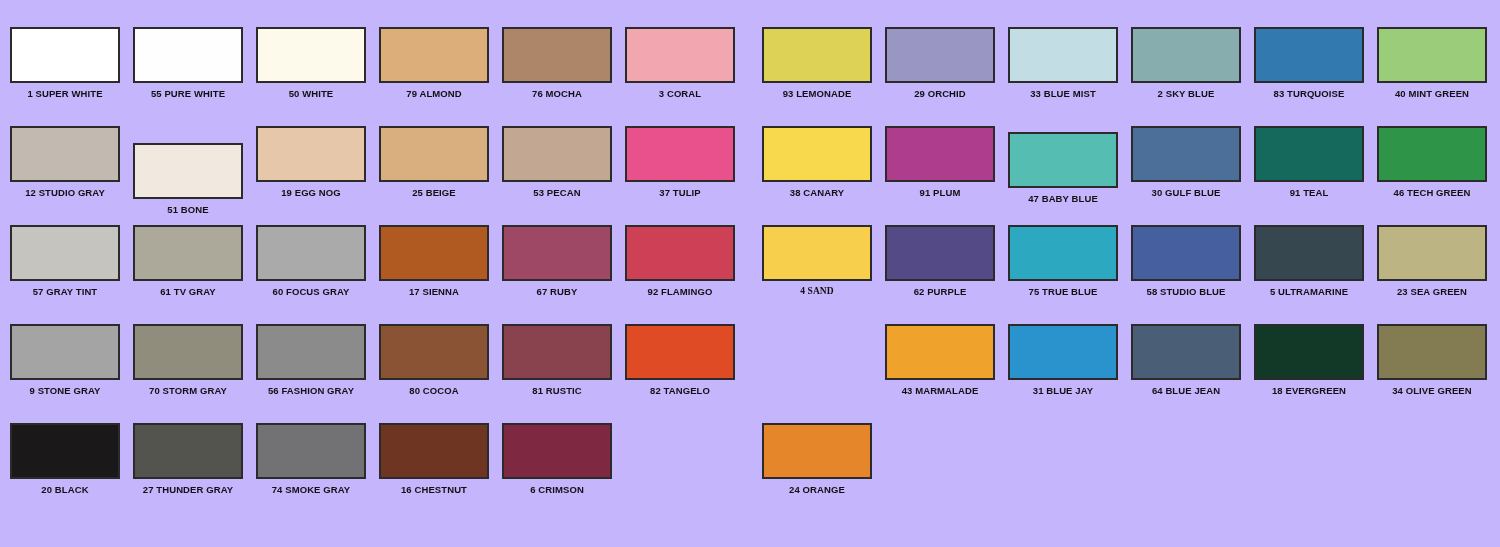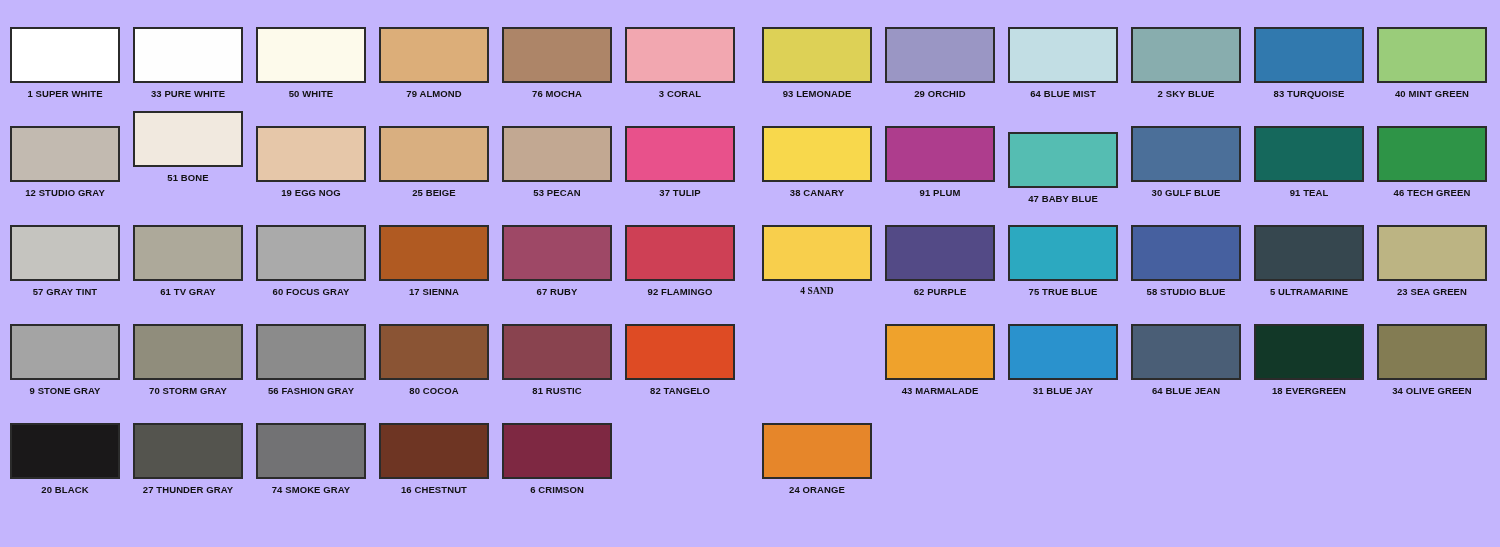--- a/index.html
+++ b/index.html
@@ -47,21 +47,21 @@
 </head>
 <body>
 
 <div id="chart" style="background: #c4b5fd;">
     <div class="swatch-cell" style="left: 10px; top: 27px;">
       <div class="swatch-chip" style="background: rgb(255, 255, 255); border-color: rgb(43, 43, 43);"></div>
       <span class="swatch-label" style="color: rgb(17, 17, 17);">1 SUPER WHITE</span>
     </div>
     <div class="swatch-cell" style="left: 133px; top: 27px;">
       <div class="swatch-chip" style="background: rgb(254, 254, 254); border-color: rgb(43, 43, 43);"></div>
-      <span class="swatch-label" style="color: rgb(17, 17, 17);">33 PURE WHITE</span>
+      <span class="swatch-label" style="color: rgb(17, 17, 17);">55 PURE WHITE</span>
     </div>
     <div class="swatch-cell" style="left: 256px; top: 27px;">
       <div class="swatch-chip" style="background: rgb(253, 250, 235); border-color: rgb(43, 43, 43);"></div>
       <span class="swatch-label" style="color: rgb(17, 17, 17);">50 WHITE</span>
     </div>
     <div class="swatch-cell" style="left: 379px; top: 27px;">
       <div class="swatch-chip" style="background: rgb(220, 174, 121); border-color: rgb(43, 43, 43);"></div>
       <span class="swatch-label" style="color: rgb(17, 17, 17);">79 ALMOND</span>
     </div>
     <div class="swatch-cell" style="left: 502px; top: 27px;">
@@ -75,39 +75,39 @@
     <div class="swatch-cell" style="left: 762px; top: 27px;">
       <div class="swatch-chip" style="background: rgb(221, 209, 86); border-color: rgb(43, 43, 43);"></div>
       <span class="swatch-label" style="color: rgb(17, 17, 17);">93 LEMONADE</span>
     </div>
     <div class="swatch-cell" style="left: 885px; top: 27px;">
       <div class="swatch-chip" style="background: rgb(154, 150, 196); border-color: rgb(43, 43, 43);"></div>
       <span class="swatch-label" style="color: rgb(17, 17, 17);">29 ORCHID</span>
     </div>
     <div class="swatch-cell" style="left: 1008px; top: 27px;">
       <div class="swatch-chip" style="background: rgb(194, 222, 228); border-color: rgb(43, 43, 43);"></div>
-      <span class="swatch-label" style="color: rgb(17, 17, 17);">64 BLUE MIST</span>
+      <span class="swatch-label" style="color: rgb(17, 17, 17);">33 BLUE MIST</span>
     </div>
     <div class="swatch-cell" style="left: 1131px; top: 27px;">
       <div class="swatch-chip" style="background: rgb(136, 173, 174); border-color: rgb(43, 43, 43);"></div>
       <span class="swatch-label" style="color: rgb(17, 17, 17);">2 SKY BLUE</span>
     </div>
     <div class="swatch-cell" style="left: 1254px; top: 27px;">
       <div class="swatch-chip" style="background: rgb(49, 121, 174); border-color: rgb(43, 43, 43);"></div>
       <span class="swatch-label" style="color: rgb(17, 17, 17);">83 TURQUOISE</span>
     </div>
     <div class="swatch-cell" style="left: 1377px; top: 27px;">
       <div class="swatch-chip" style="background: rgb(154, 204, 122); border-color: rgb(43, 43, 43);"></div>
       <span class="swatch-label" style="color: rgb(17, 17, 17);">40 MINT GREEN</span>
     </div>
     <div class="swatch-cell" style="left: 10px; top: 126px;">
       <div class="swatch-chip" style="background: rgb(194, 186, 176); border-color: rgb(43, 43, 43);"></div>
       <span class="swatch-label" style="color: rgb(17, 17, 17);">12 STUDIO GRAY</span>
     </div>
-    <div class="swatch-cell" style="left: 133px; top: 111px;">
+    <div class="swatch-cell" style="left: 133px; top: 143px;">
       <div class="swatch-chip" style="background: rgb(241, 233, 223); border-color: rgb(43, 43, 43);"></div>
       <span class="swatch-label" style="color: rgb(17, 17, 17);">51 BONE</span>
     </div>
     <div class="swatch-cell" style="left: 256px; top: 126px;">
       <div class="swatch-chip" style="background: rgb(230, 199, 169); border-color: rgb(43, 43, 43);"></div>
       <span class="swatch-label" style="color: rgb(17, 17, 17);">19 EGG NOG</span>
     </div>
     <div class="swatch-cell" style="left: 379px; top: 126px;">
       <div class="swatch-chip" style="background: rgb(217, 175, 128); border-color: rgb(43, 43, 43);"></div>
       <span class="swatch-label" style="color: rgb(17, 17, 17);">25 BEIGE</span>

